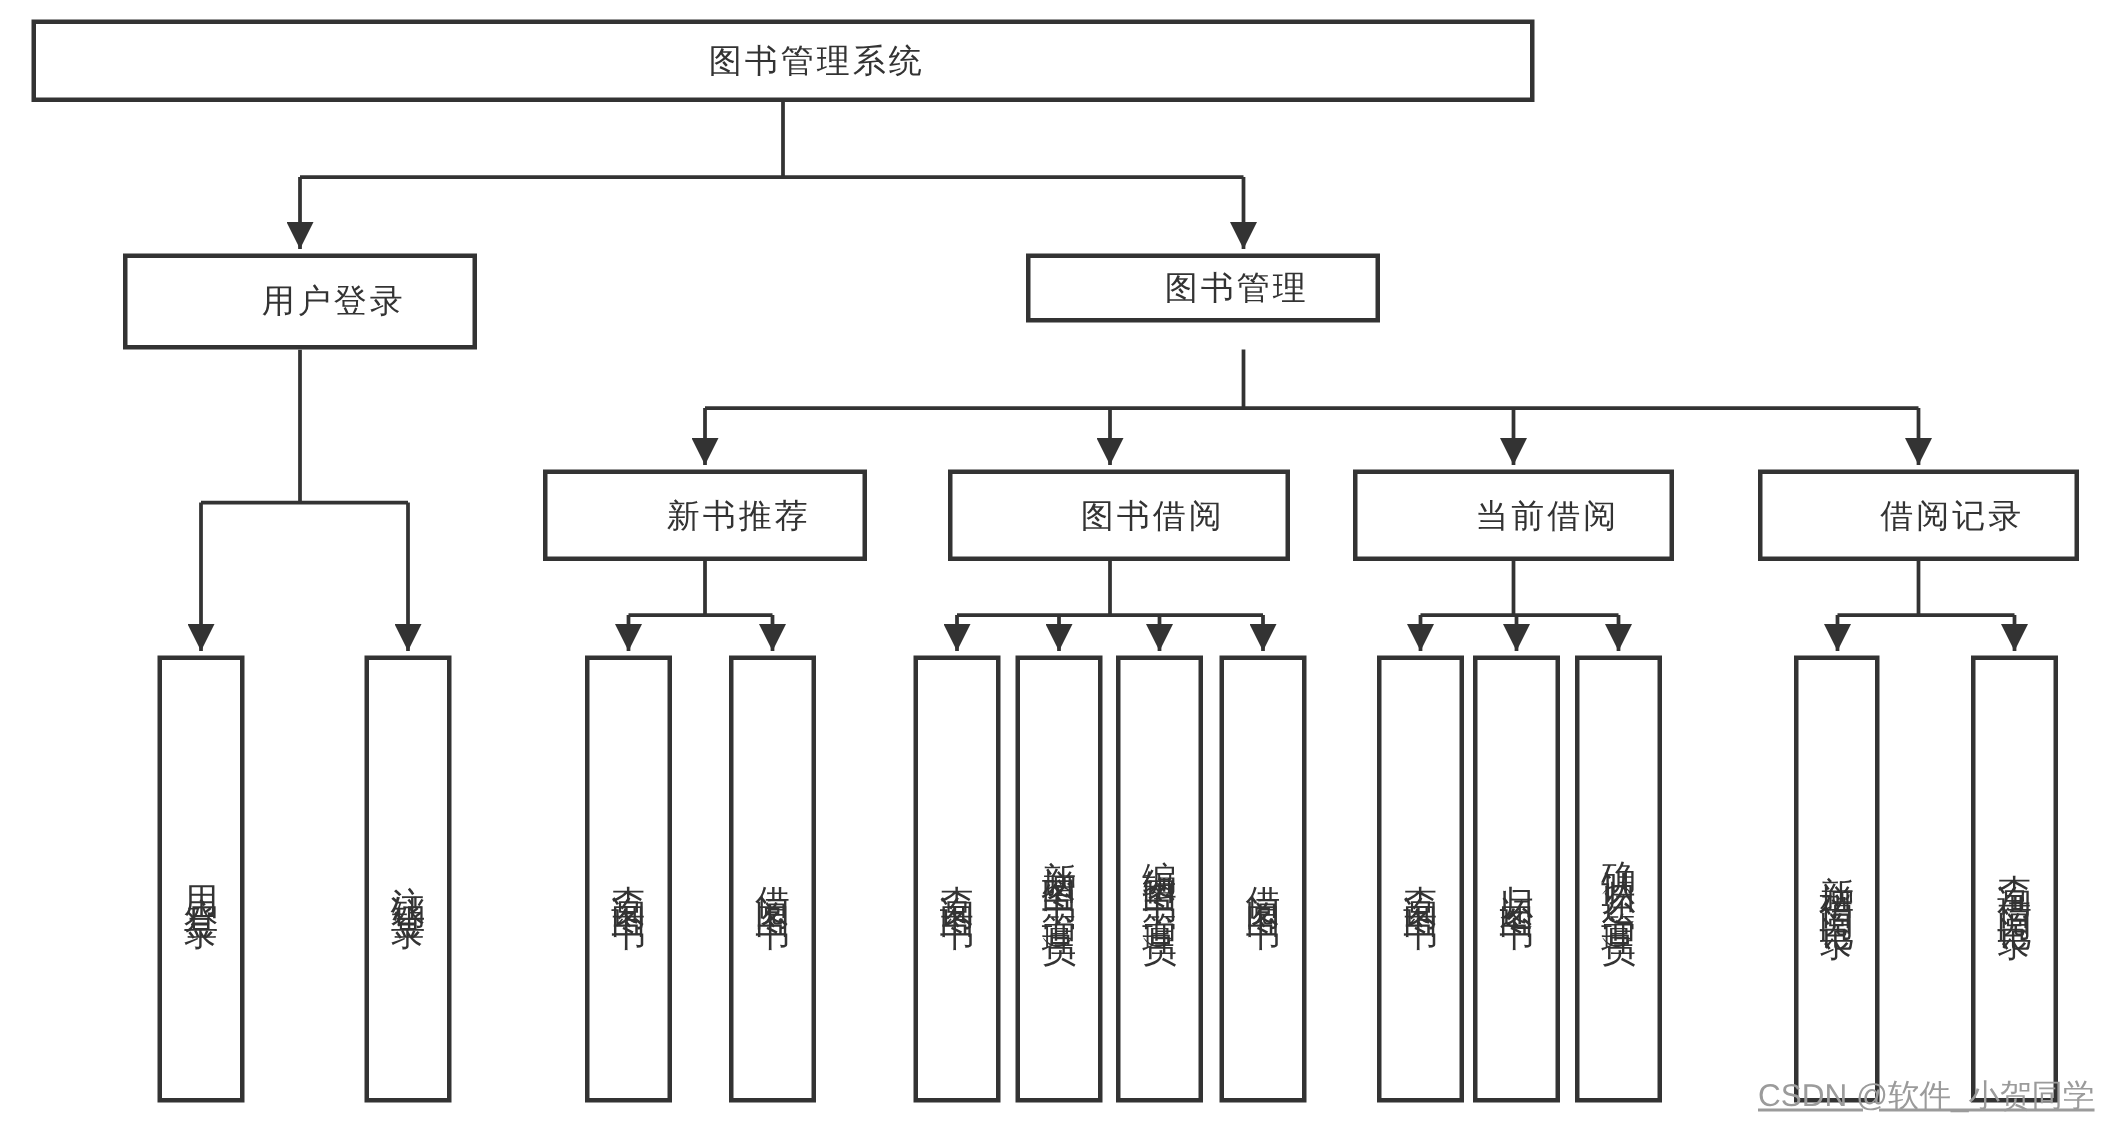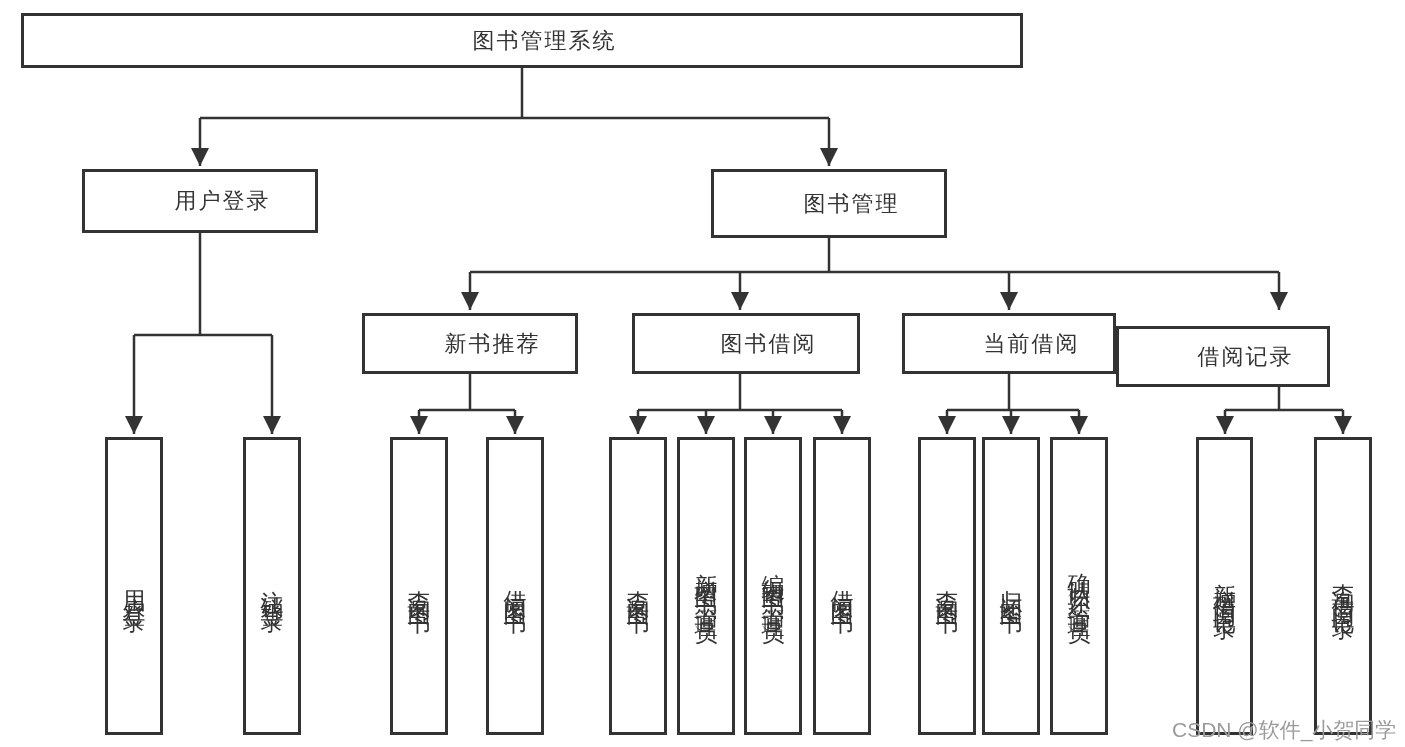--- a/index.html
+++ b/index.html
@@ -55,20 +55,21 @@
     white-space: nowrap;
   }
   .watermark {
     position: absolute;
     left: 1172px;
     top: 716px;
     font-size: 21px;
     color: #9b9b9b;
     white-space: nowrap;
     z-index: 5;
+    text-decoration: underline;
   }
 </style>
 </head>
 <body>
 
 <div class="canvas">
 
   <svg class="connector-svg" viewBox="0 0 1405 747" xmlns="http://www.w3.org/2000/svg">
     <defs>
       <marker id="arrow" viewBox="0 0 10 10" refX="10" refY="5" markerWidth="8" markerHeight="7.2" orient="auto">
@@ -119,34 +120,34 @@
     </g>
   </svg>
 
   <div class="box" style="left:21px; top:13px; width:1002px; height:55px;">
     <span class="hlabel">图书管理系统</span>
   </div>
 
   <div class="box" style="left:82px; top:169px; width:236px; height:64px;">
     <span class="hlabel">用户登录</span>
   </div>
-  <div class="box" style="left:711px; top:169px; width:236px; height:69px;">
+  <div class="box" style="left:684px; top:169px; width:236px; height:46px;">
     <span class="hlabel">图书管理</span>
   </div>
 
   <div class="box" style="left:362px; top:313px; width:216px; height:61px;">
     <span class="hlabel">新书推荐</span>
   </div>
   <div class="box" style="left:632px; top:313px; width:228px; height:61px;">
     <span class="hlabel">图书借阅</span>
   </div>
   <div class="box" style="left:902px; top:313px; width:214px; height:61px;text-align:center;">
     <span class="hlabel">当前借阅</span>
   </div>
-  <div class="box" style="left:1116px; top:313px; width:214px; height:61px;margin-top:13px;">
+  <div class="box" style="left:1172px; top:313px; width:214px; height:61px;">
     <span class="hlabel">借阅记录</span>
   </div>
 
   <div class="leaf" style="left:105px;">
     <span class="vlabel">用户登录</span>
   </div>
   <div class="leaf" style="left:243px;">
     <span class="vlabel">注销登录</span>
   </div>
 

